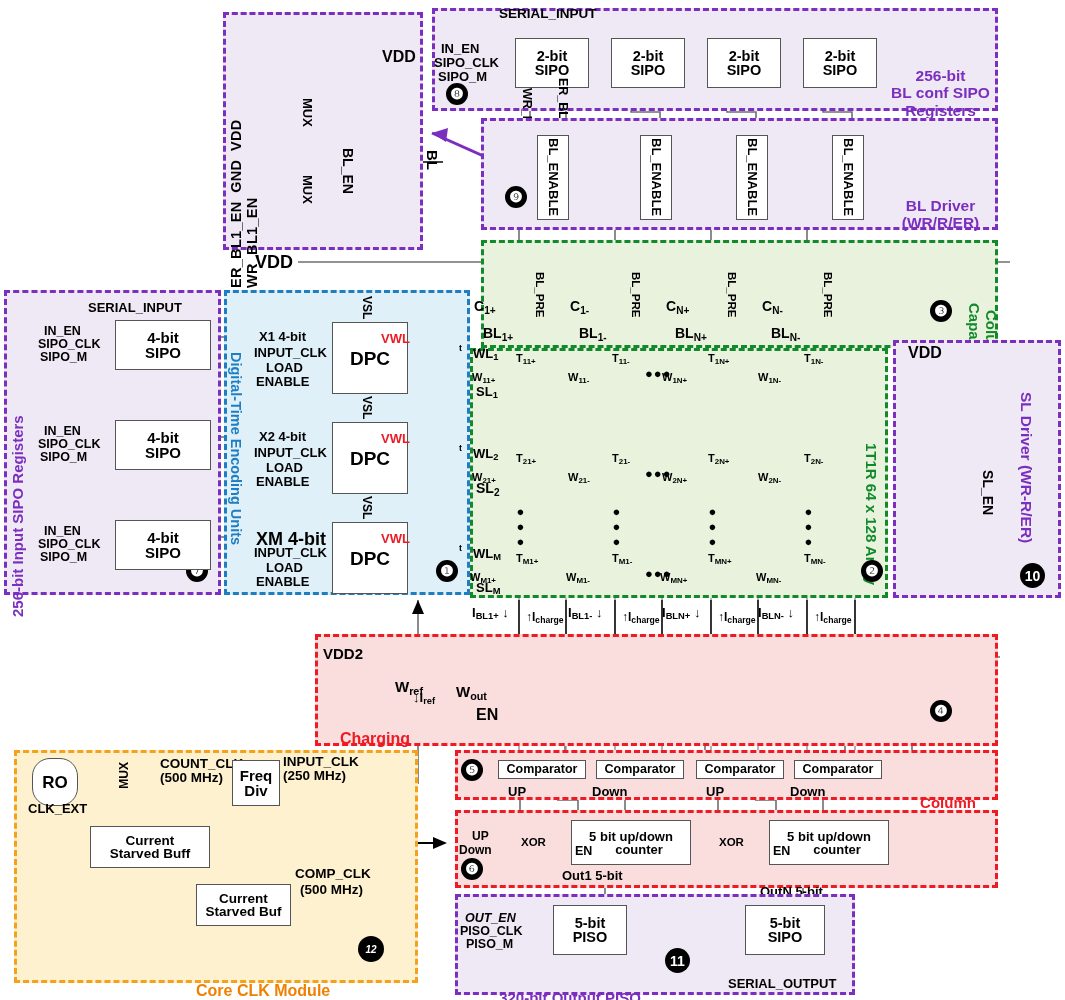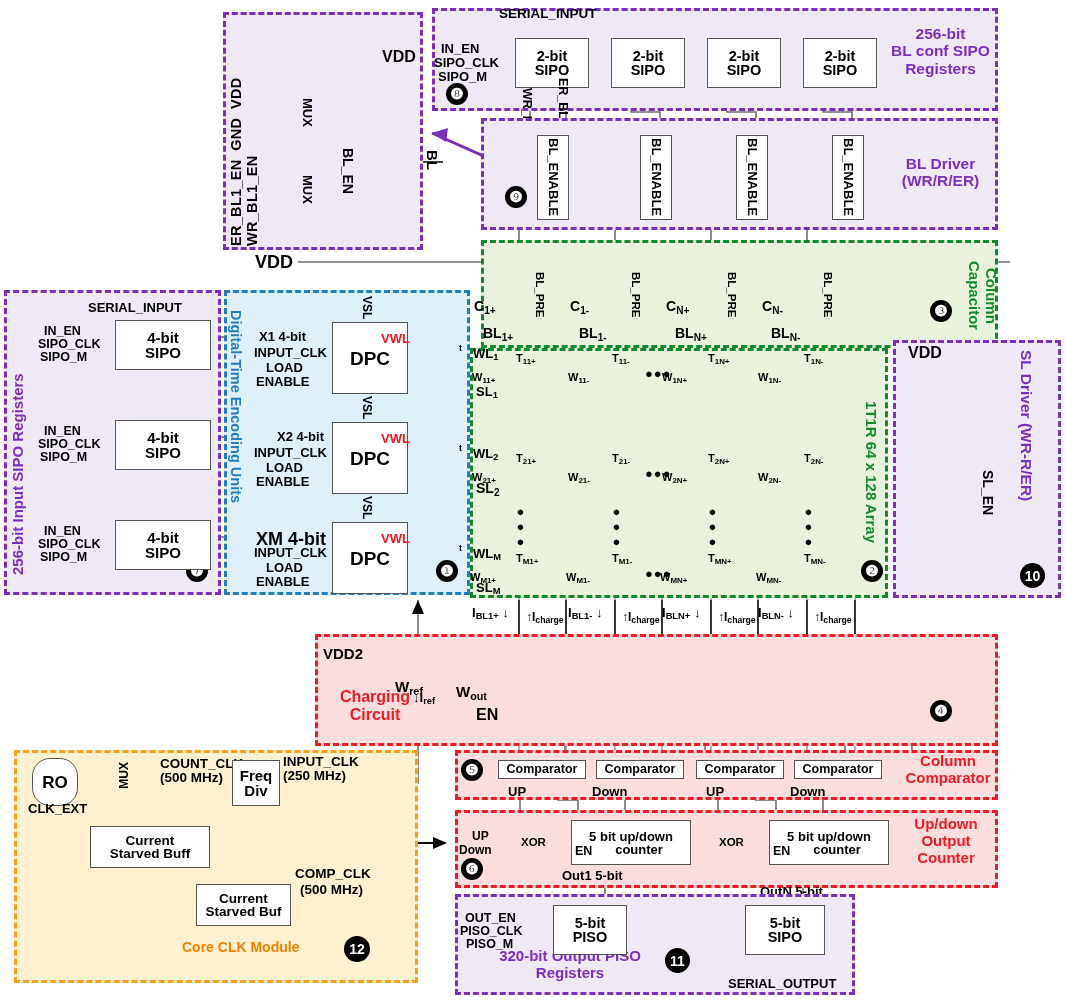--- a/index.html
+++ b/index.html
@@ -1,21 +1,21 @@
 <!DOCTYPE html>
 <html><head>
 <meta charset="utf-8">
 <style>
   * { box-sizing: border-box; }
   html, body { margin:0; padding:0; background:#ffffff; }
   body { width:1065px; height:1000px; position:relative;
          font-family:"Liberation Sans", sans-serif; color:#000; overflow:hidden; }
   #root { position:absolute; left:0; top:0; width:1065px; height:1000px; }
   .region { position:absolute; }
-  .rlabel { position:absolute; font-weight:bold; line-height:1.12; }
+  .rlabel { position:absolute; font-weight:bold; line-height:1.12;margin-top:42px; }
   .vert { writing-mode:vertical-rl; }
   .vert180 { writing-mode:vertical-rl; transform:rotate(180deg); }
 
   
   .d-purple { border:3px dashed #7b2fbe; background:#efe8f5; }
   .d-blue   { border:3px dashed #1f7ec2; background:#dff0f8; }
   .d-green  { border:3px dashed #128a2b; background:#e9f2dd; }
   .d-red    { border:3px dashed #ee1b24; background:#fadedd; }
   .d-orange { border:3px dashed #f5a11b; background:#fdf1cf; }
 
@@ -666,21 +666,21 @@
 </div>
 
 <div class="lbl" style="left:259px; top:329px; font-size:13px;">
   <span>X1</span>
   <span>4-bit</span>
 </div>
 <div class="lbl" style="left:254px; top:345px; font-size:13px;">INPUT_CLK</div>
 <div class="lbl" style="left:266px; top:360px; font-size:13px;">LOAD</div>
 <div class="lbl" style="left:256px; top:374px; font-size:13px;">ENABLE</div>
 
-<div class="lbl" style="left:277px; top:429px; font-size:13px;text-align:center;">
+<div class="lbl" style="left:259px; top:429px; font-size:13px;text-align:center;">
   <span>X2</span>
   <span>4-bit</span>
 </div>
 <div class="lbl" style="left:254px; top:445px; font-size:13px;">INPUT_CLK</div>
 <div class="lbl" style="left:266px; top:460px; font-size:13px;">LOAD</div>
 <div class="lbl" style="left:256px; top:474px; font-size:13px;">ENABLE</div>
 
 <div class="lbl" style="left:256px; top:529px; font-size:18px;">
   <span>XM</span>
   <span>4-bit</span>
@@ -790,25 +790,20 @@
   <span>Comparator</span>
 </div>
 <div class="box" style="left:696px; top:760px; width:88px; height:19px; font-size:12.5px;">
   <span>Comparator</span>
 </div>
 <div class="box" style="left:794px; top:760px; width:88px; height:19px; font-size:12.5px;">
   <span>Comparator</span>
 </div>
 
 <div class="region d-red" style="left:455px; top:810px; width:543px; height:78px;"></div>
-<div class="rlabel c-red" style="left:898px; top:816px; width:96px; text-align:center; font-size:15px;">
-  <div>Up/down</div>
-  <div>Output</div>
-  <div>Counter</div>
-</div>
 <div class="bullet" style="left:461px; top:858px; width:22px; height:22px; font-size:15px;">❻</div>
 
 <div class="lbl" style="left:508px; top:784px; font-size:13px;">UP</div>
 <div class="lbl" style="left:592px; top:784px; font-size:13px;">Down</div>
 <div class="lbl" style="left:706px; top:784px; font-size:13px;">UP</div>
 <div class="lbl" style="left:790px; top:784px; font-size:13px;">Down</div>
 
 <div class="lbl" style="left:472px; top:829px; font-size:12px;">UP</div>
 <div class="lbl" style="left:459px; top:843px; font-size:12px;">Down</div>
 <div class="lbl" style="left:521px; top:836px; font-size:11.5px;">XOR</div>
@@ -828,36 +823,36 @@
 <div class="lbl" style="left:773px; top:844px; font-size:12.5px;">EN</div>
 <div class="lbl" style="left:562px; top:868px; font-size:13px;">Out1 5-bit</div>
 <div class="lbl" style="left:760px; top:868px; font-size:13px;margin-top:16px;">OutN 5-bit</div>
 
 <div class="region d-purple" style="left:455px; top:894px; width:400px; height:101px;"></div>
 <div class="rlabel c-purple" style="left:470px; top:948px; width:200px; text-align:center; font-size:15px;">
   <div>320-bit Output PISO</div>
   <div>Registers</div>
 </div>
 <div class="bullet" style="left:665px; top:948px; width:25px; height:25px; font-size:14px;">11</div>
-<div class="lbl" style="left:465px; top:911px; font-size:12.5px;">OUT_EN</div>
+<div class="lbl" style="left:465px; top:911px; font-size:12.5px;font-style:italic;">OUT_EN</div>
 <div class="lbl" style="left:460px; top:924px; font-size:12.5px;">PISO_CLK</div>
 <div class="lbl" style="left:466px; top:937px; font-size:12.5px;">PISO_M</div>
 <div class="box" style="left:553px; top:905px; width:74px; height:50px; font-size:14.5px;">
   <span>5-bit</span>
   <span>PISO</span>
 </div>
 <div class="box" style="left:745px; top:905px; width:80px; height:50px; font-size:14.5px;">
   <span>5-bit</span>
   <span>SIPO</span>
 </div>
 <div class="lbl" style="left:728px; top:976px; font-size:13px;">SERIAL_OUTPUT</div>
 
 <div class="region d-orange" style="left:14px; top:750px; width:404px; height:233px;"></div>
-<div class="rlabel c-orange" style="left:182px; top:940px; font-size:14px;">Core CLK Module</div>
-<div class="bullet" style="left:344px; top:936px; width:26px; height:26px; font-size:14px;">12</div>
+<div class="rlabel c-orange" style="left:196px; top:940px; font-size:16px;">Core CLK Module</div>
+<div class="bullet" style="left:358px; top:936px; width:26px; height:26px; font-size:10px;font-style:italic;">12</div>
 
 <div class="box" style="left:32px; top:758px; width:46px; height:48px; font-size:17px;border-radius:18px;">
   <span>RO</span>
 </div>
 <div class="lbl" style="left:28px; top:801px; font-size:13px;">CLK_EXT</div>
 <div class="lbl" style="left:117px; top:762px; font-size:12px; writing-mode:vertical-rl; transform:rotate(180deg);">MUX</div>
 <div class="lbl" style="left:160px; top:756px; font-size:13.5px;">COUNT_CLK</div>
 <div class="lbl" style="left:160px; top:770px; font-size:13.5px;">(500 MHz)</div>
 <div class="box" style="left:232px; top:760px; width:48px; height:46px; font-size:15px;">
   <span>Freq</span>

